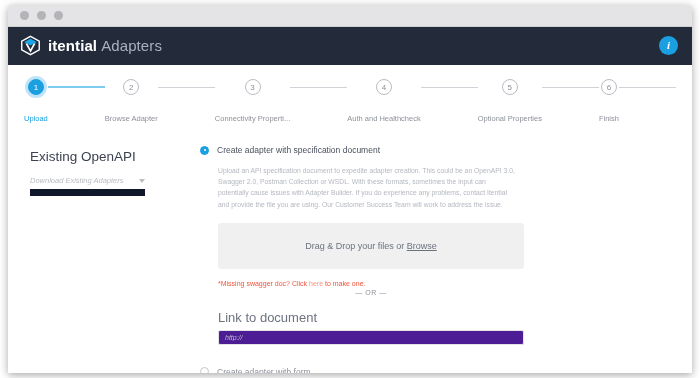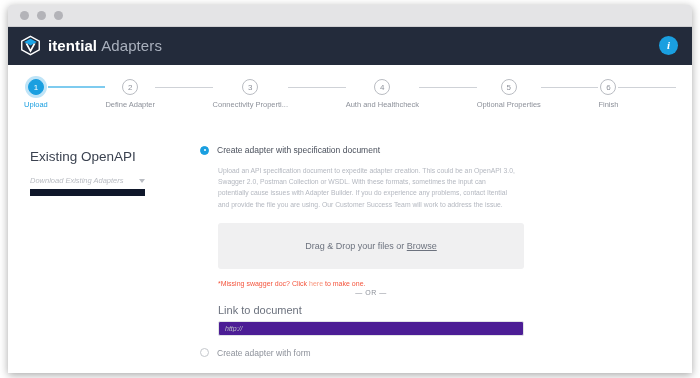--- a/index.html
+++ b/index.html
@@ -124,21 +124,21 @@
     justify-content: center;
     box-sizing: border-box;
   }
   .step.active .step-circle {
     background: #1a9fe0;
     border-color: #1a9fe0;
     color: #ffffff;
     box-shadow: 0 0 0 3px #bfe4f7;
   }
   .step-label {
-    margin-top: 5px;
+    margin-top: 19px;
     font-size: 7.5px;
     color: #8d919a;
     white-space: nowrap;
   }
   .step.active .step-label {
     color: #1a9fe0;
   }
   .connector {
     flex: 1 1 auto;
     height: 1px;
@@ -279,22 +279,22 @@
   #or-divider {
     text-align: center;
     font-size: 7px;
     color: #8d919a;
     margin: 2px 0 0 18px;
     max-width: 306px;
     letter-spacing: .5px;
   }
 
   #link-label {
-    margin: 8px 0 0 18px;
-    font-size: 11px;
+    margin: 14px 0 0 18px;
+    font-size: 13px;
     color: #6c727e;
   }
   #link-input {
     margin: 5px 0 0 18px;
     width: 306px;
     height: 15px;
     border: 1px solid #e1e3e6;
     border-radius: 2px;
     box-sizing: border-box;
     font-size: 7px;
@@ -304,21 +304,21 @@
     outline: none;
     background: #4c1d95;
     font-family: "Liberation Sans", sans-serif;
   }
   #link-input::placeholder {
     color: #bcbfc6;
     font-style: italic;
   }
 
   #second-radio {
-    margin: 12px 0 0 0;
+    margin: 22px 0 0 0;
   }
 </style>
 </head>
 <body>
 
 <div id="app-window">
 
   <div id="titlebar">
     <div class="tl-dot"></div>
     <div class="tl-dot"></div>
@@ -345,21 +345,21 @@
     <div id="step-row">
 
       <div class="step active">
         <div class="step-circle">1</div>
         <div class="step-label">Upload</div>
       </div>
       <div class="connector done"></div>
 
       <div class="step">
         <div class="step-circle">2</div>
-        <div class="step-label">Define Adapter</div>
+        <div class="step-label">Browse Adapter</div>
       </div>
       <div class="connector"></div>
 
       <div class="step">
         <div class="step-circle">3</div>
         <div class="step-label">Connectivity Properti...</div>
       </div>
       <div class="connector"></div>
 
       <div class="step">

